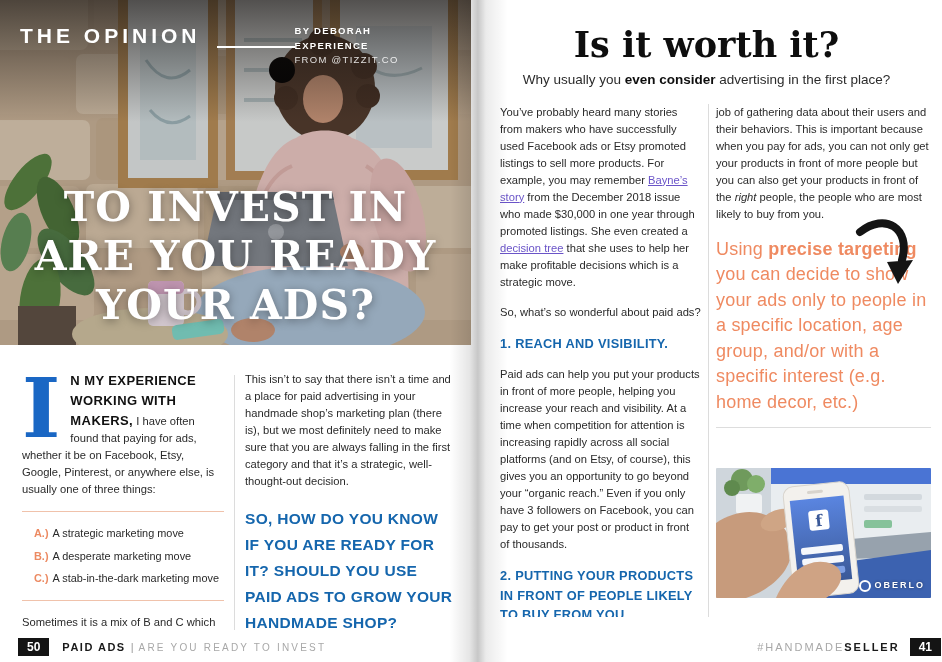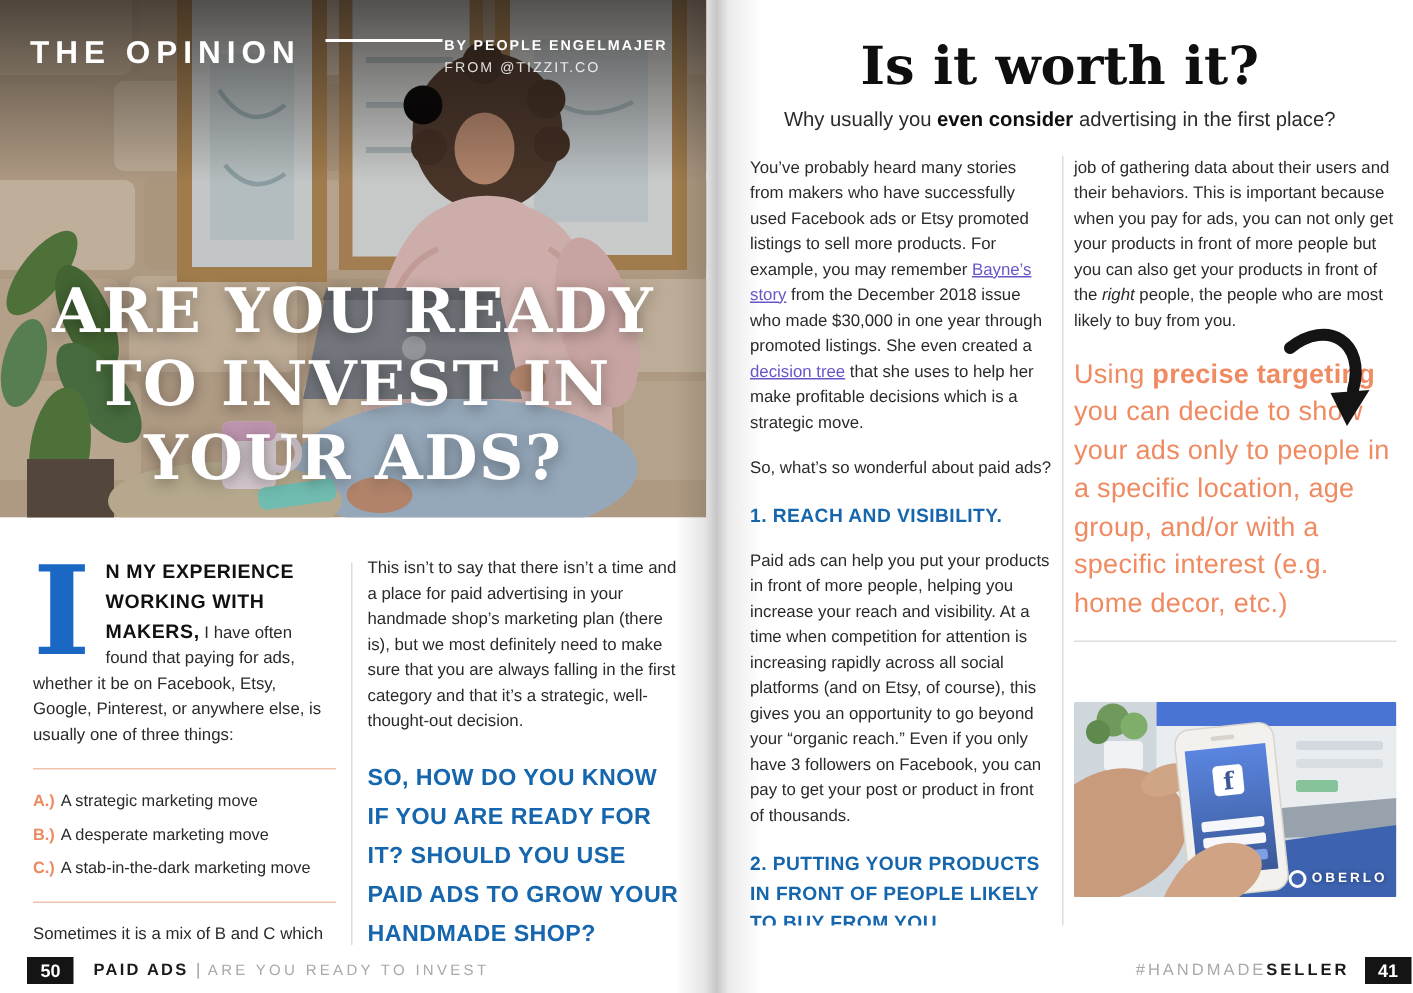--- a/index.html
+++ b/index.html
@@ -4,40 +4,40 @@
 <style>
   html,body{margin:0;padding:0;background:#e9e9e9;}
   .spread{position:relative;width:942px;height:662px;background:#fff;overflow:hidden;
           font-family:"Liberation Sans",sans-serif;color:#2a2a2a;}
   
   .left-page{position:absolute;left:0;top:0;width:471px;height:662px;background:#fff;}
   .hero{position:absolute;left:0;top:0;width:471px;height:345px;overflow:hidden;}
   .hero svg{display:block;width:471px;height:345px;}
   .hero-header{position:absolute;left:20px;right:26px;top:24px;display:flex;
                justify-content:space-between;align-items:flex-start;z-index:3;}
-  .section-wrap{display:flex;align-items:flex-start;}
+  .section-wrap{display:flex;align-items:flex-end;}
   .section-title{font-size:21px;font-weight:800;letter-spacing:4px;color:#fff;white-space:nowrap;}
   .section-rule{width:78px;height:2px;background:#fff;margin-left:16px;margin-top:2px;}
   .byline{color:#fff;font-size:9.5px;letter-spacing:1.3px;line-height:1.55;text-align:left;}
   .byline-name{font-weight:bold;}
   .byline-from{opacity:.85;}
   .hero-title{position:absolute;left:0;right:0;top:183px;z-index:2;text-align:center;
               font-family:"DejaVu Serif","Liberation Serif",serif;font-weight:bold;
               font-size:41px;line-height:1.2;color:#fff;letter-spacing:1px;
               text-shadow:0 2px 10px rgba(0,0,0,.38);}
   .lp-body{position:absolute;left:0;top:345px;width:471px;height:287px;box-sizing:border-box;
            display:flex;padding:26px 16px 0 22px;}
   .lp-col1{width:202px;font-size:11.2px;line-height:1.52;}
   .col-sep{width:1px;background:#dcdcdc;margin:4px 10px 2px 10px;}
   .lp-col2{flex:1;font-size:11.2px;line-height:1.52;}
   .dropcap{float:left;font-family:"DejaVu Serif","Liberation Serif",serif;font-weight:bold;
            font-size:82px;line-height:.72;color:#1a67c4;margin:8px 10px 2px 0;}
   .lead-bold{font-weight:800;font-size:13px;letter-spacing:.4px;color:#111;}
   .sm-divider{border:0;border-top:1px solid #f0c2ab;margin:13px 0;}
-  .abc-list{margin:0;padding:0;list-style:none;}
+  .abc-list{margin:12px;padding:0;list-style:none;}
   .abc-list li{margin:6px 0;white-space:nowrap;font-size:10.9px;}
   .abc-marker{color:#ec8a62;font-weight:bold;margin-right:4px;}
   .lp-col2 p{margin:0 0 14px;}
   .lp-heading{color:#1566ad;font-weight:800;font-size:15.5px;line-height:1.68;
               letter-spacing:.3px;margin:16px 0 14px;}
   
   .lp-footer{position:absolute;left:0;bottom:0;width:471px;height:30px;display:flex;
              align-items:center;background:#fff;z-index:4;}
   .page-badge{background:#141414;color:#fff;font-weight:bold;font-size:12px;
               padding:3px 9px;line-height:1;}
@@ -179,28 +179,28 @@
         <rect x="0" y="0" width="471" height="345" fill="rgba(30,24,20,0.14)"></rect>
         <rect x="0" y="0" width="471" height="122" fill="url(#topShade)"></rect>
       </svg>
 
       <div class="hero-header">
         <div class="section-wrap">
           <span class="section-title">THE OPINION</span>
           <span class="section-rule"></span>
         </div>
         <div class="byline">
-          <div class="byline-name">BY PEOPLE ENGELMAJER</div>
+          <div class="byline-name">BY DEBORAH EXPERIENCE</div>
           <div class="byline-from">FROM @TIZZIT.CO</div>
         </div>
       </div>
 
       <div class="hero-title">
+        <div>TO INVEST IN</div>
         <div>ARE YOU READY</div>
-        <div>TO INVEST IN</div>
         <div>YOUR ADS?</div>
       </div>
     </div>
 
     <div class="lp-body">
       <div class="lp-col1">
         <span class="dropcap">I</span>
         <span class="lead-bold">N MY EXPERIENCE WORKING WITH MAKERS,</span><span> I have often found that paying for ads, whether it be on Facebook, Etsy, Google, Pinterest, or anywhere else, is usually one of three things:</span>
         <hr class="sm-divider">
         <ul class="abc-list">

